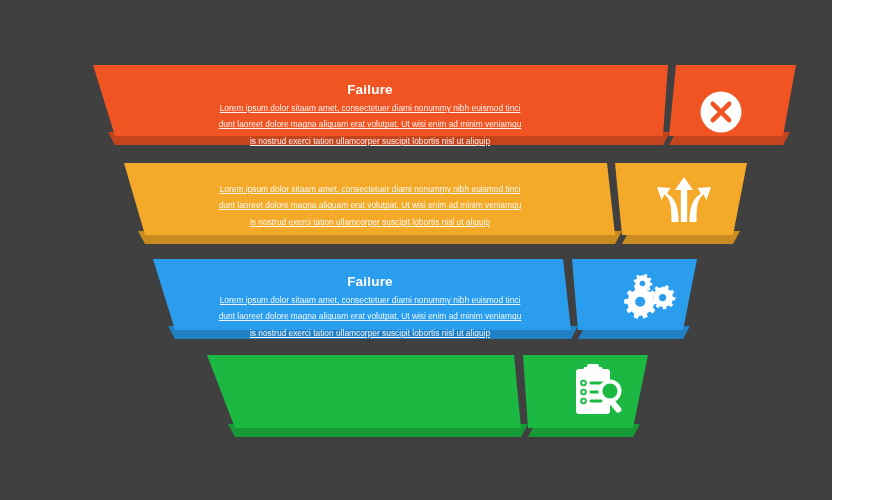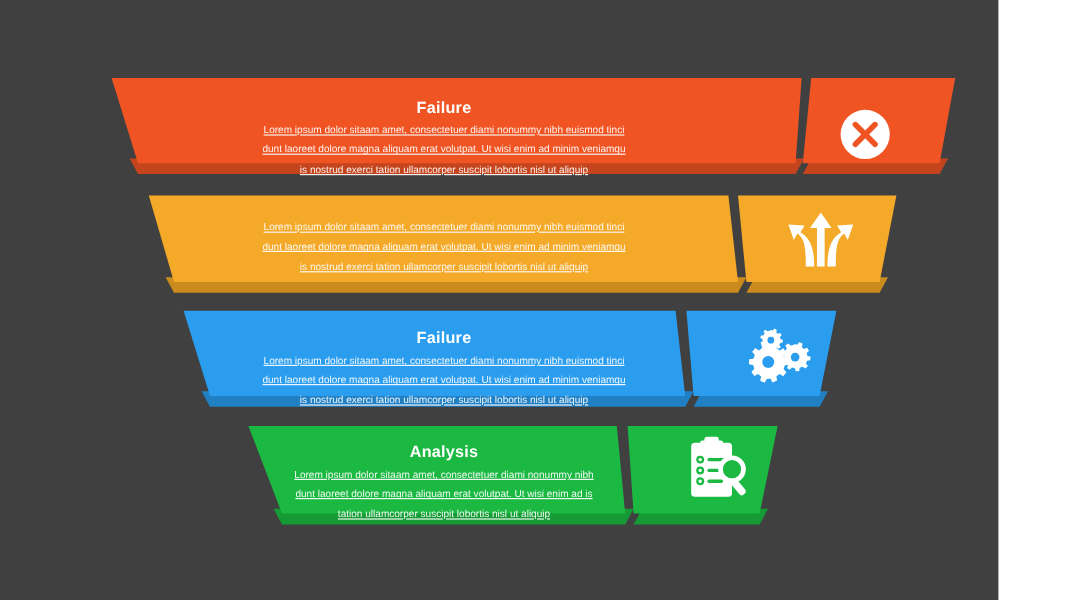--- a/index.html
+++ b/index.html
@@ -164,22 +164,16 @@
       <div class="row-desc">is nostrud exerci tation ullamcorper suscipit lobortis nisl ut aliquip</div>
     </div>
 
     <div class="text-block" style="left:190px; top:274px; width:360px;">
       <div class="row-title">Failure</div>
       <div class="row-desc">Lorem ipsum dolor sitaam amet, consectetuer diami nonummy  nibh euismod tinci</div>
       <div class="row-desc">dunt laoreet dolore magna aliquam erat volutpat. Ut wisi enim ad minim veniamqu</div>
       <div class="row-desc">is nostrud exerci tation ullamcorper suscipit lobortis nisl ut aliquip</div>
     </div>
 
-    <div class="text-block" style="left:215px; top:369px; width:310px;">
-      <div class="row-title">Analysis</div>
-      <div class="row-desc">Lorem ipsum dolor sitaam amet, consectetuer diami nonummy  nibh</div>
-      <div class="row-desc">dunt laoreet dolore magna aliquam erat volutpat. Ut wisi enim ad is</div>
-      <div class="row-desc">tation ullamcorper suscipit lobortis nisl ut aliquip</div>
-    </div>
 
   </div>
 
 </div>
 
 </body></html>

